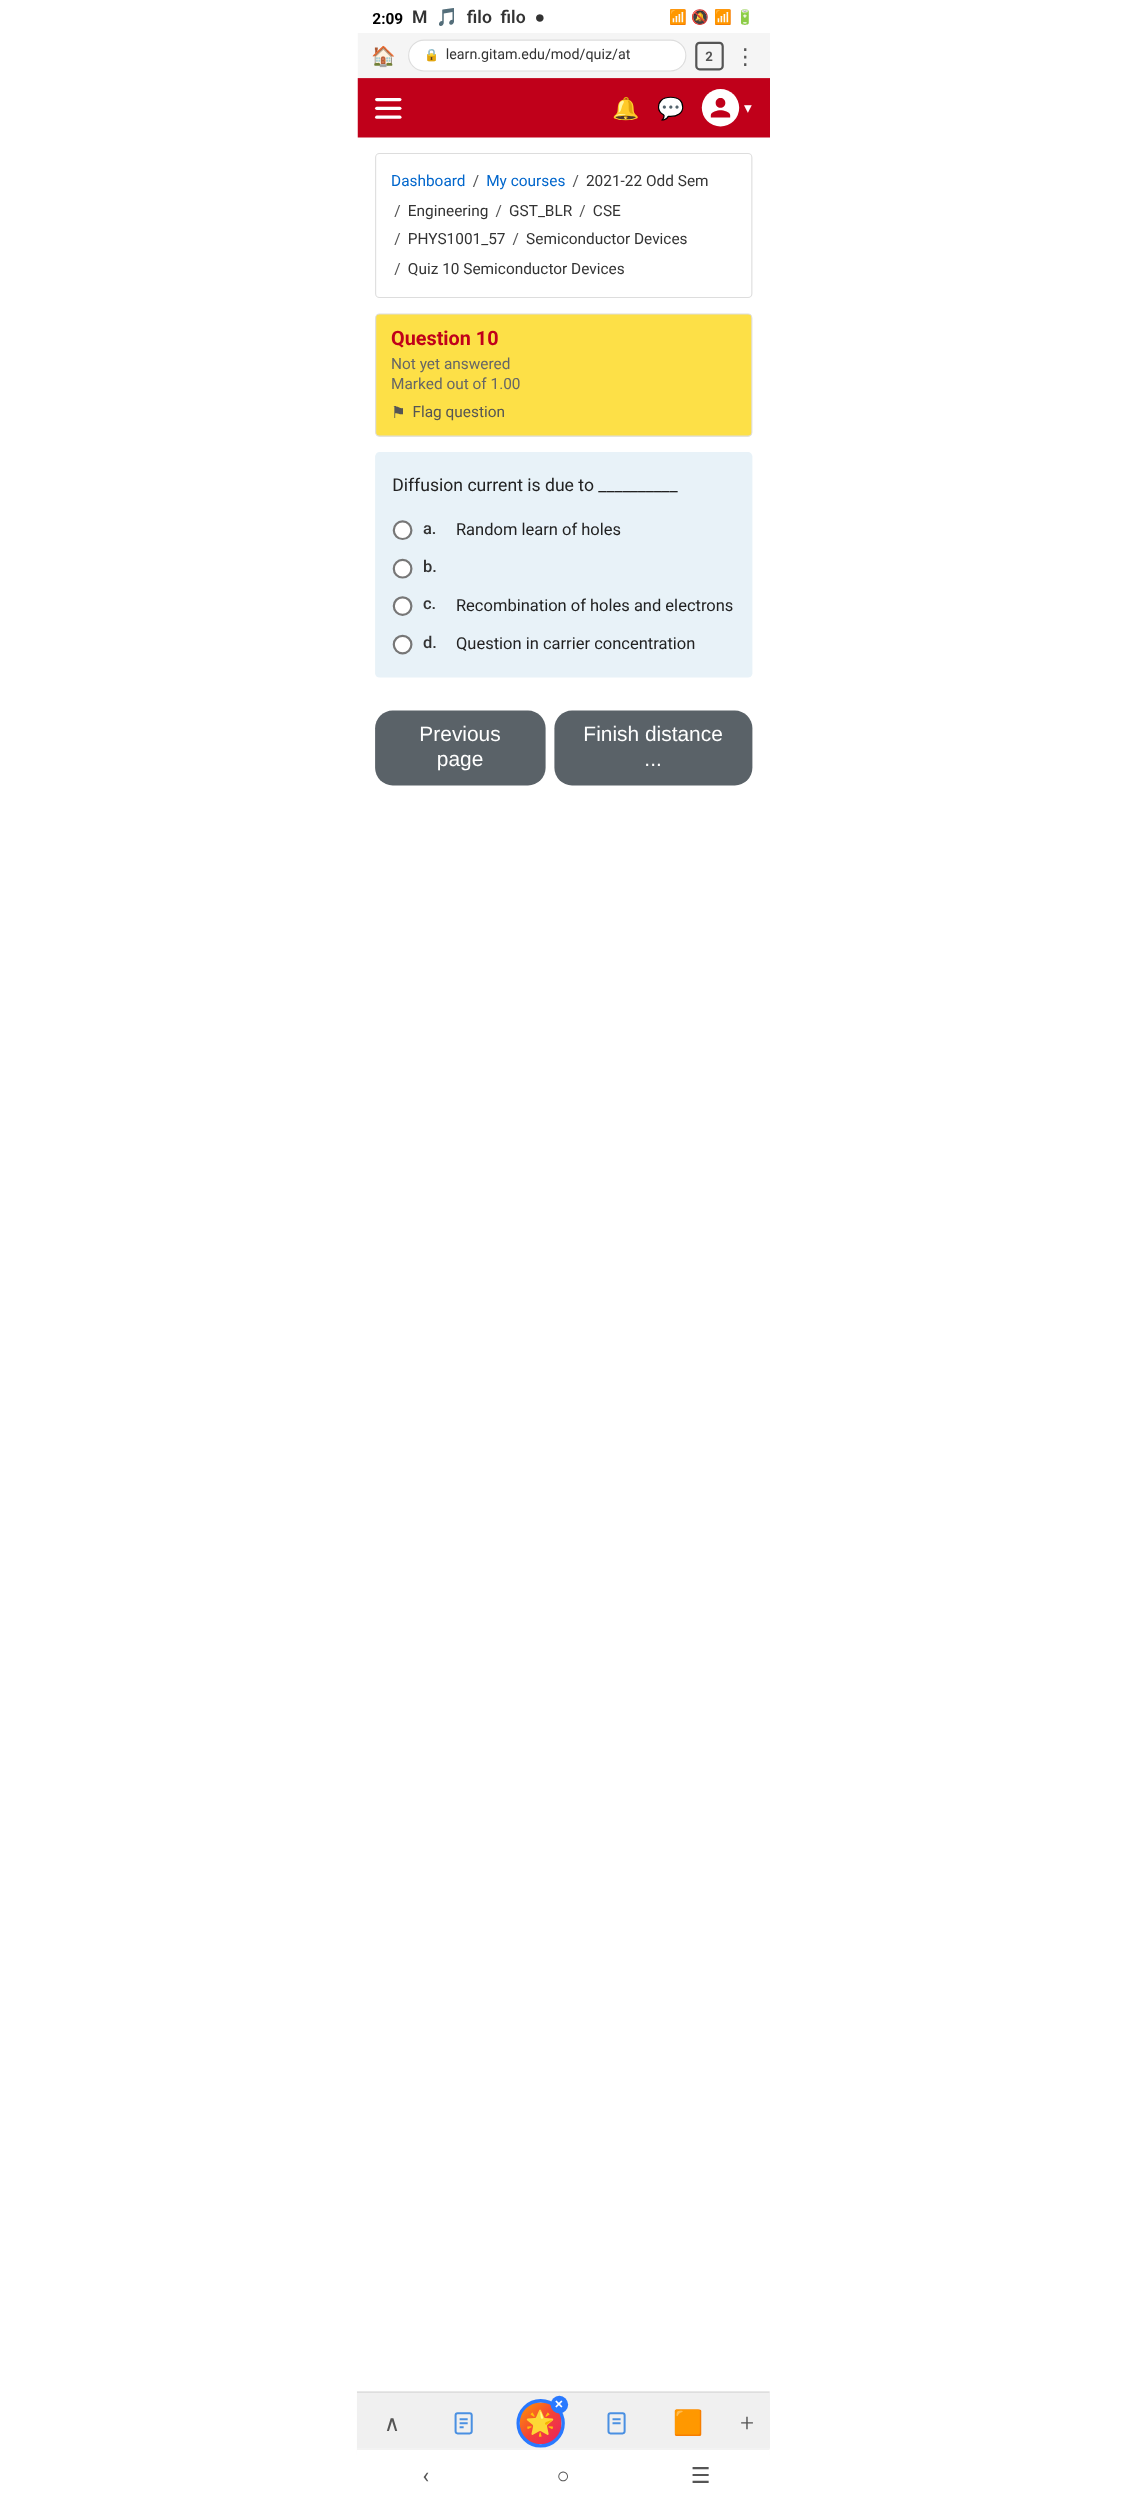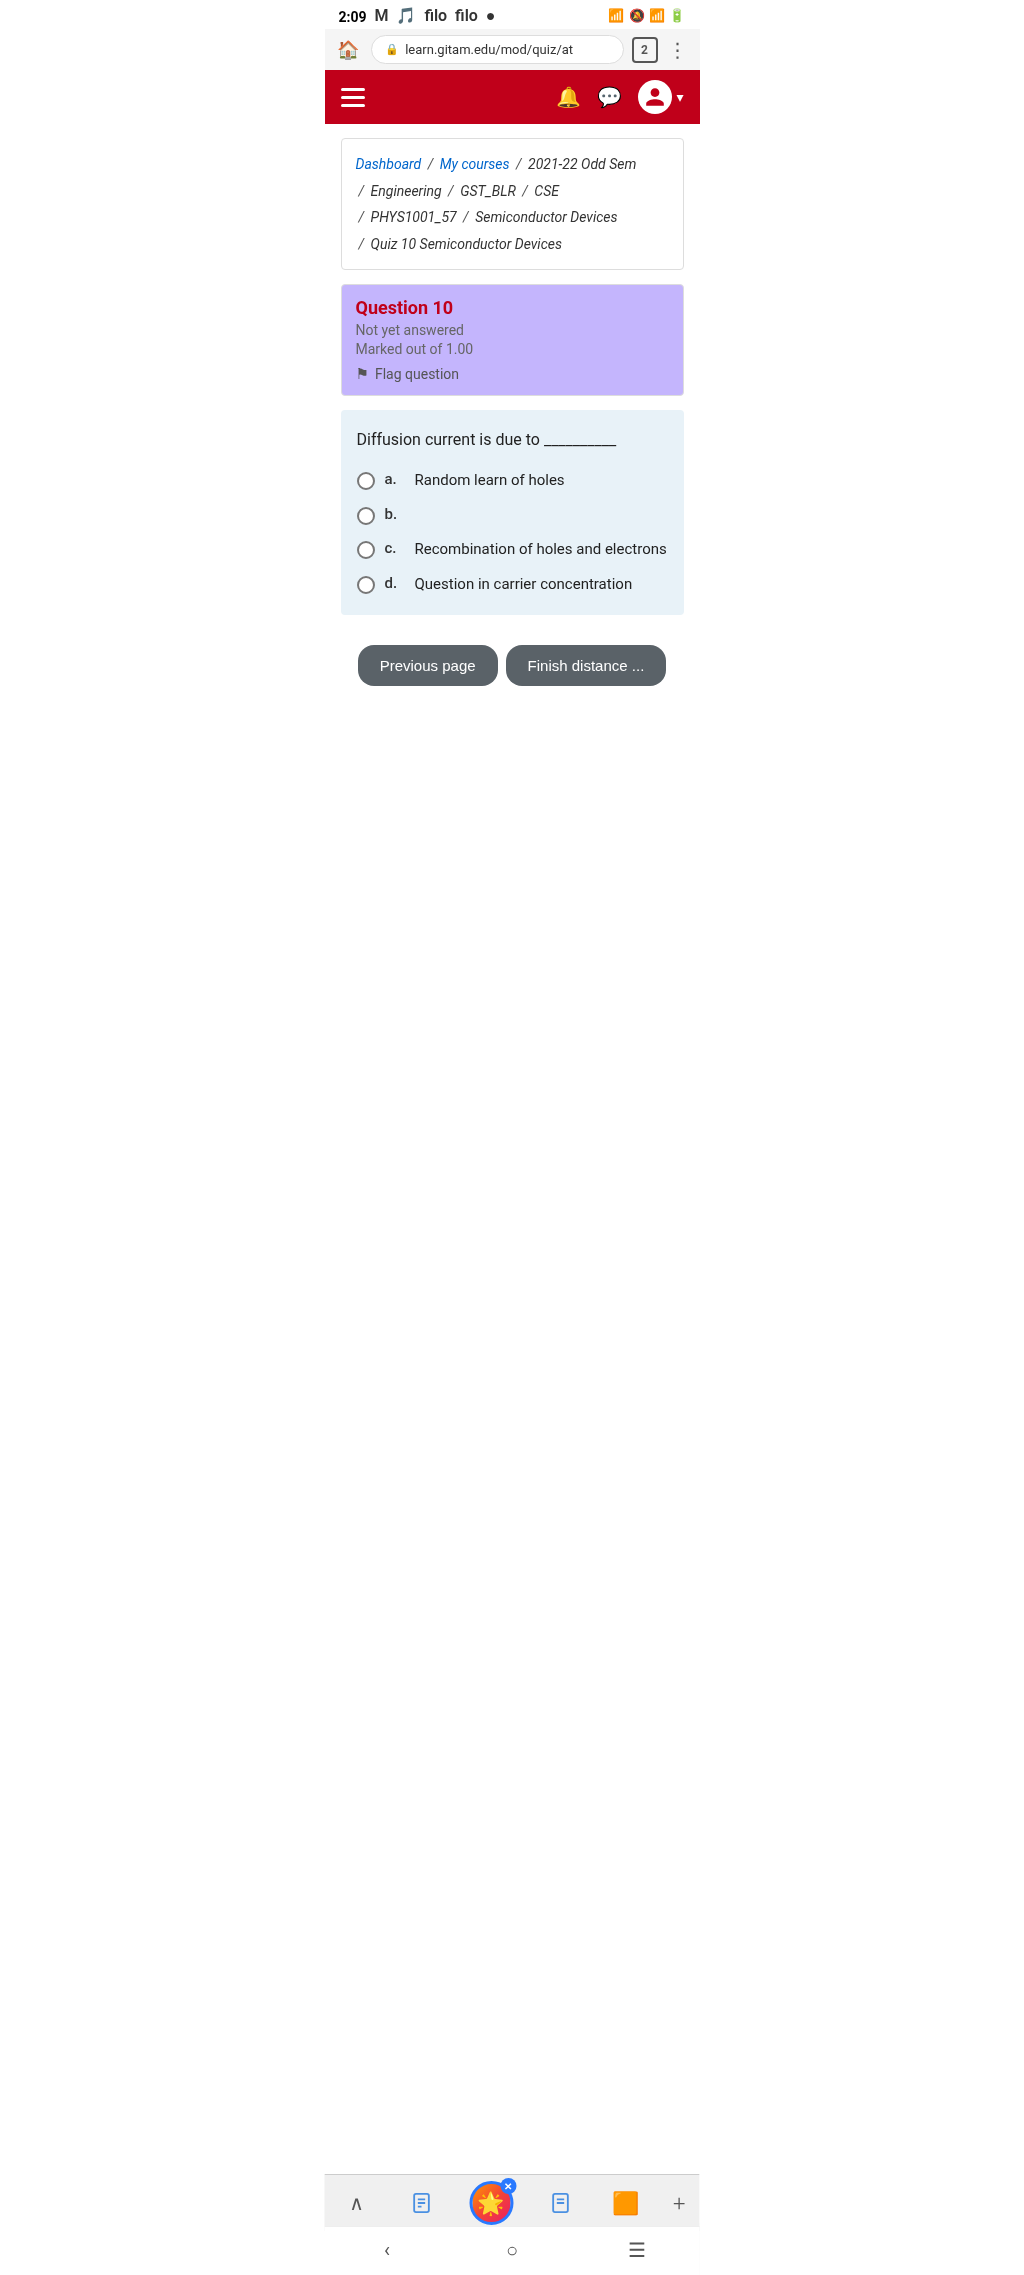--- a/index.html
+++ b/index.html
@@ -109,31 +109,30 @@
 
     
     .breadcrumb-box {
       border: 1px solid #ddd;
       border-radius: 4px;
       padding: 12px 14px;
       margin-bottom: 14px;
       font-size: 14px;
       line-height: 1.9;
       color: #333;
-      font-style: italic;
     }
     .bc-sep { color: #555; margin: 0 3px; }
 
     
     .question-info-box {
       border: 1px solid #ddd;
       border-radius: 4px;
       padding: 12px 14px;
       margin-bottom: 14px;
-      background: #c4b5fd;
+      background: #fde047;
     }
     .question-label {
       font-size: 15px;
       color: #c0001a;
       margin-bottom: 4px;
     }
     .question-label span {
       font-weight: 700;
       font-size: 18px;
       color: #c0001a;
@@ -208,21 +207,21 @@
     .action-buttons {
       display: flex;
       justify-content: center;
       gap: 8px;
       padding: 10px 0 20px;
     }
     .btn-prev, .btn-finish {
       padding: 12px 22px;
       border: none;
       border-radius: 16px;
-      font-size: 15px;
+      font-size: 19px;
       cursor: pointer;
       font-weight: 500;
     }
     .btn-prev {
       background: #5a6268;
       color: #fff;
     }
     .btn-finish {
       background: #5a6268;
       color: #fff;

